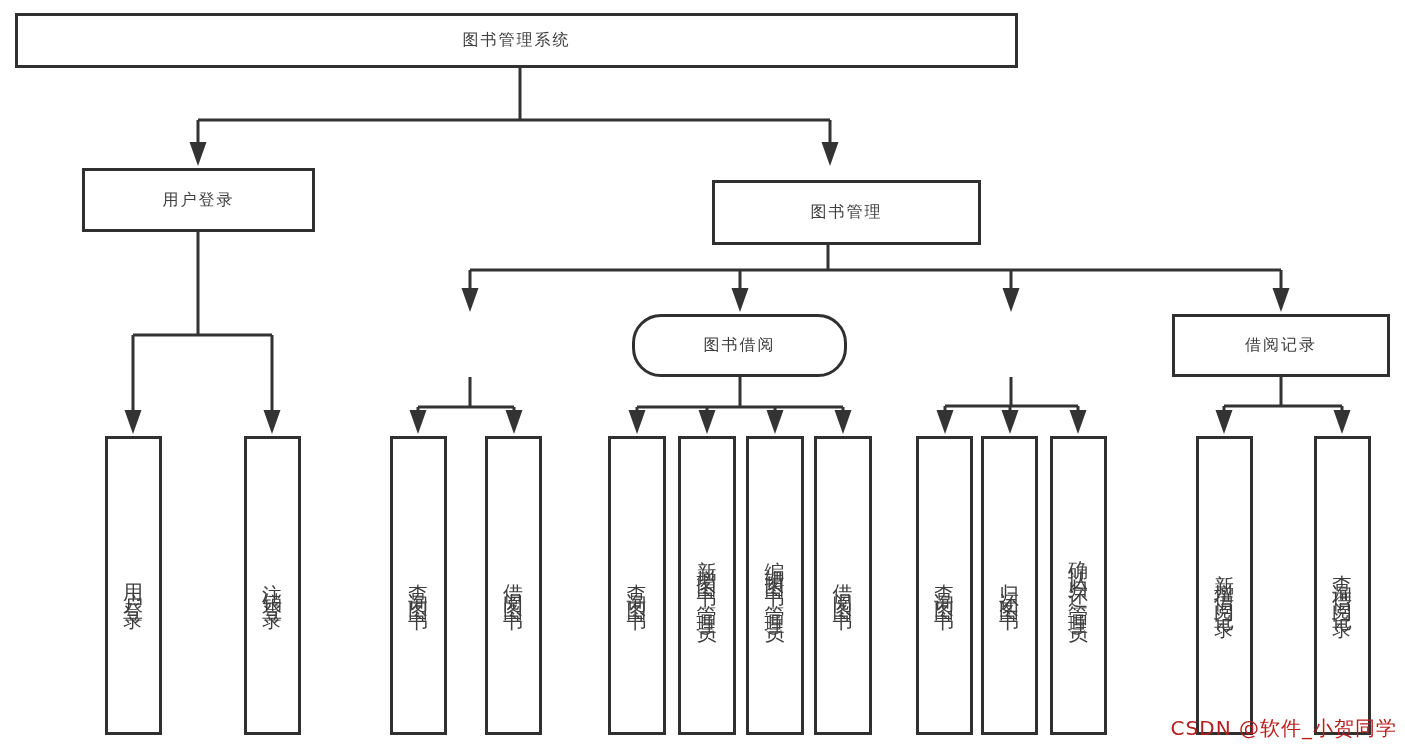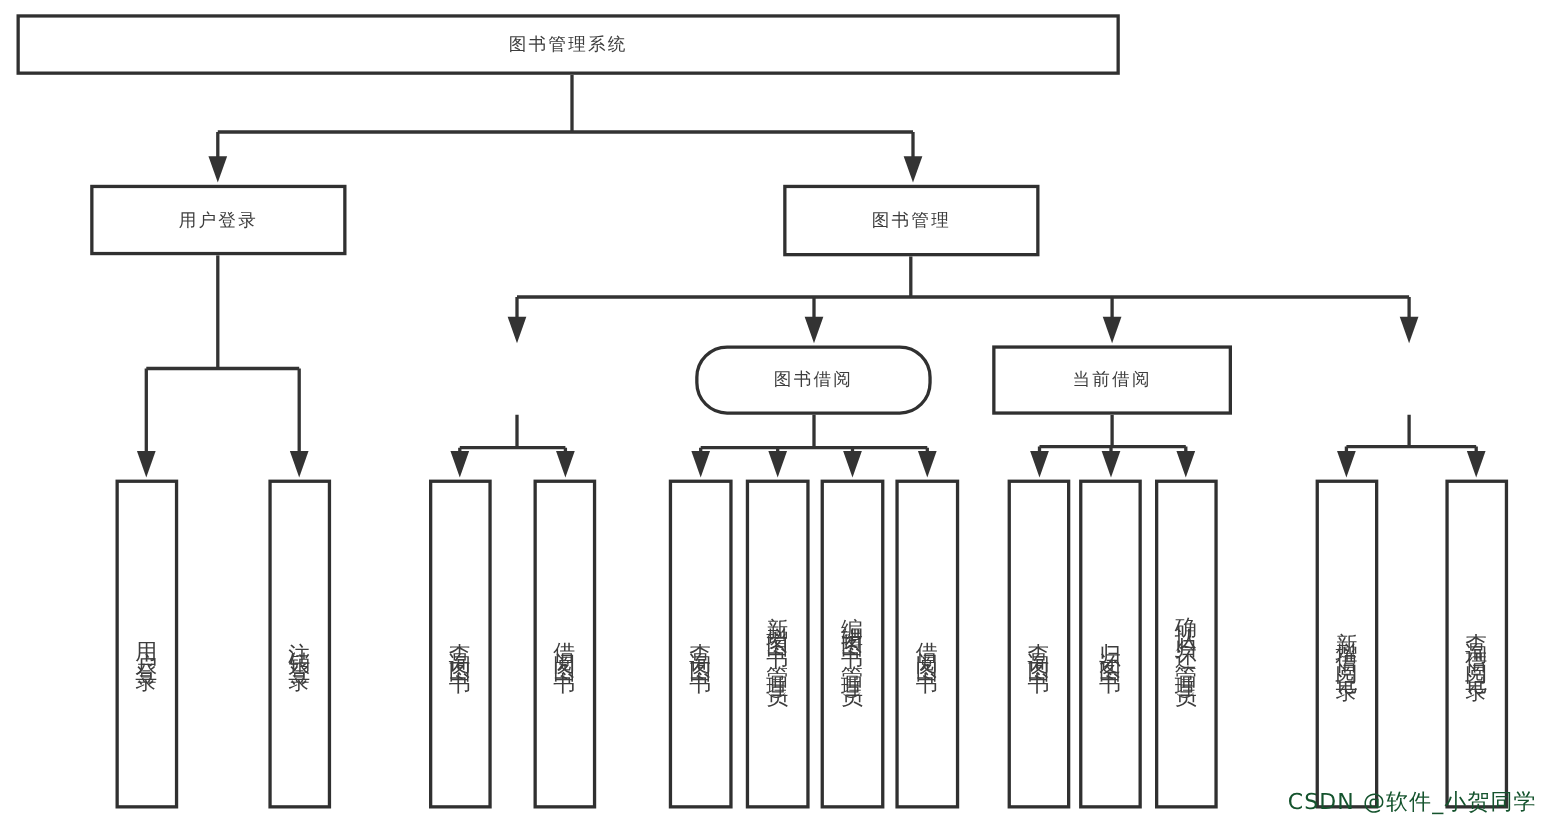--- a/index.html
+++ b/index.html
@@ -35,21 +35,21 @@
     font-size:20px;
     letter-spacing:9px;
     line-height:1;
     color:#3d3d3d;
     white-space:nowrap;
   }
   .watermark{
     position:absolute;
     right:8px;bottom:5px;
     font-size:20px;
-    color:#14532d;
+    color:#b91c1c;
     letter-spacing:1px;
     z-index:3;
   }
 </style>
 </head>
 <body>
 
 <div id="canvas">
 
   <svg id="wires" width="1405" height="747" viewBox="0 0 1405 747">
@@ -88,24 +88,24 @@
       <polygon points="1001.5,410 1018.5,410 1010,434"></polygon>
       <polygon points="1069.5,410 1086.5,410 1078,434"></polygon>
       <polygon points="1215.5,410 1232.5,410 1224,434"></polygon>
       <polygon points="1333.5,410 1350.5,410 1342,434"></polygon>
     </g>
   </svg>
 
   <div class="hnode" style="left:15px;top:13px;width:1003px;height:55px;">图书管理系统</div>
 
   <div class="hnode" style="left:82px;top:168px;width:233px;height:64px;">用户登录</div>
-  <div class="hnode" style="left:712px;top:168px;width:233px;height:65px;">图书管理</div>
+  <div class="hnode" style="left:712px;top:180px;width:269px;height:65px;">图书管理</div>
 
   <div class="hnode" style="left:632px;top:314px;width:215px;height:63px;border-radius:29px;">图书借阅</div>
-  <div class="hnode" style="left:902px;top:314px;width:218px;height:63px;">当前借阅</div>
+  <div class="hnode" style="left:1172px;top:314px;width:218px;height:63px;">借阅记录</div>
 
   <div class="vnode" style="left:105px;">
     <span class="vtext">用户登录</span>
   </div>
   <div class="vnode" style="left:244px;">
     <span class="vtext">注销登录</span>
   </div>
 
   <div class="vnode" style="left:390px;">
     <span class="vtext">查询图书</span>

